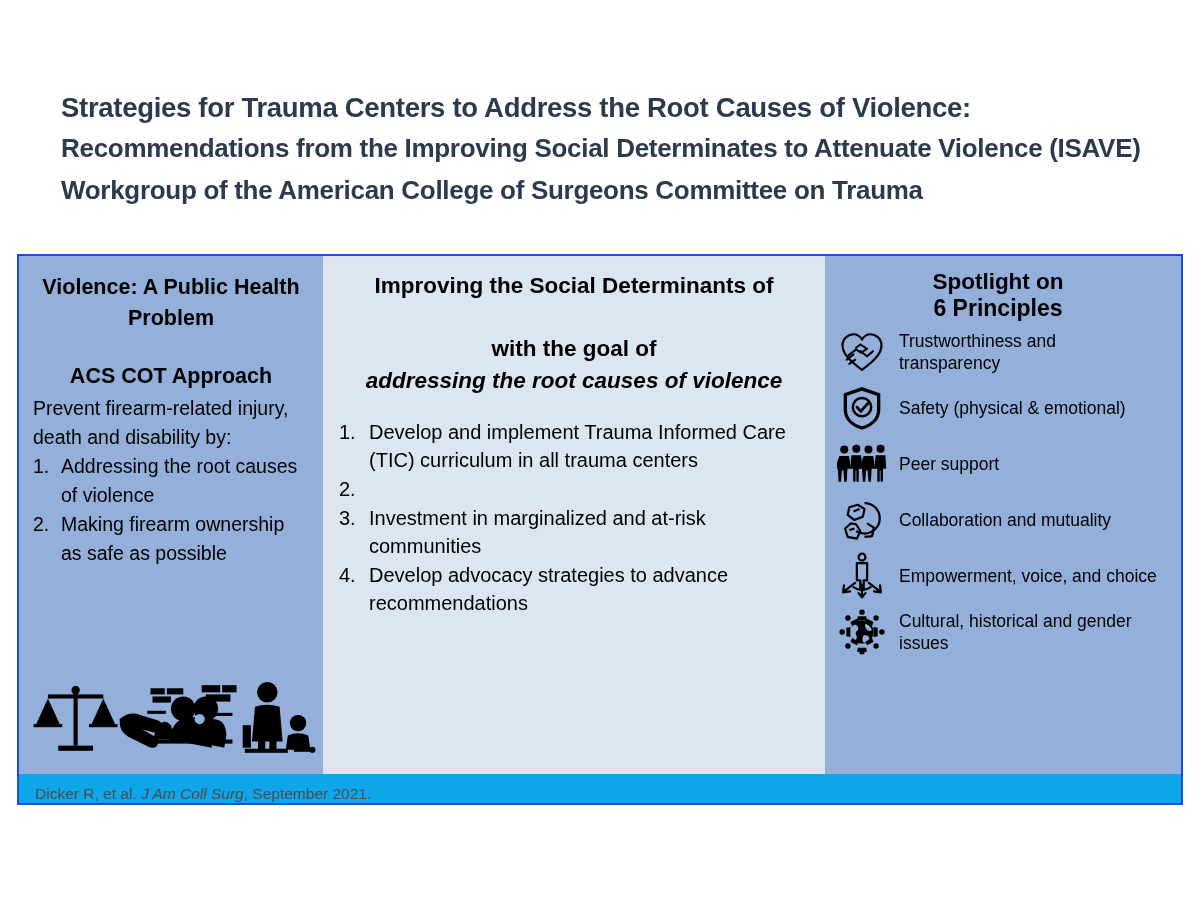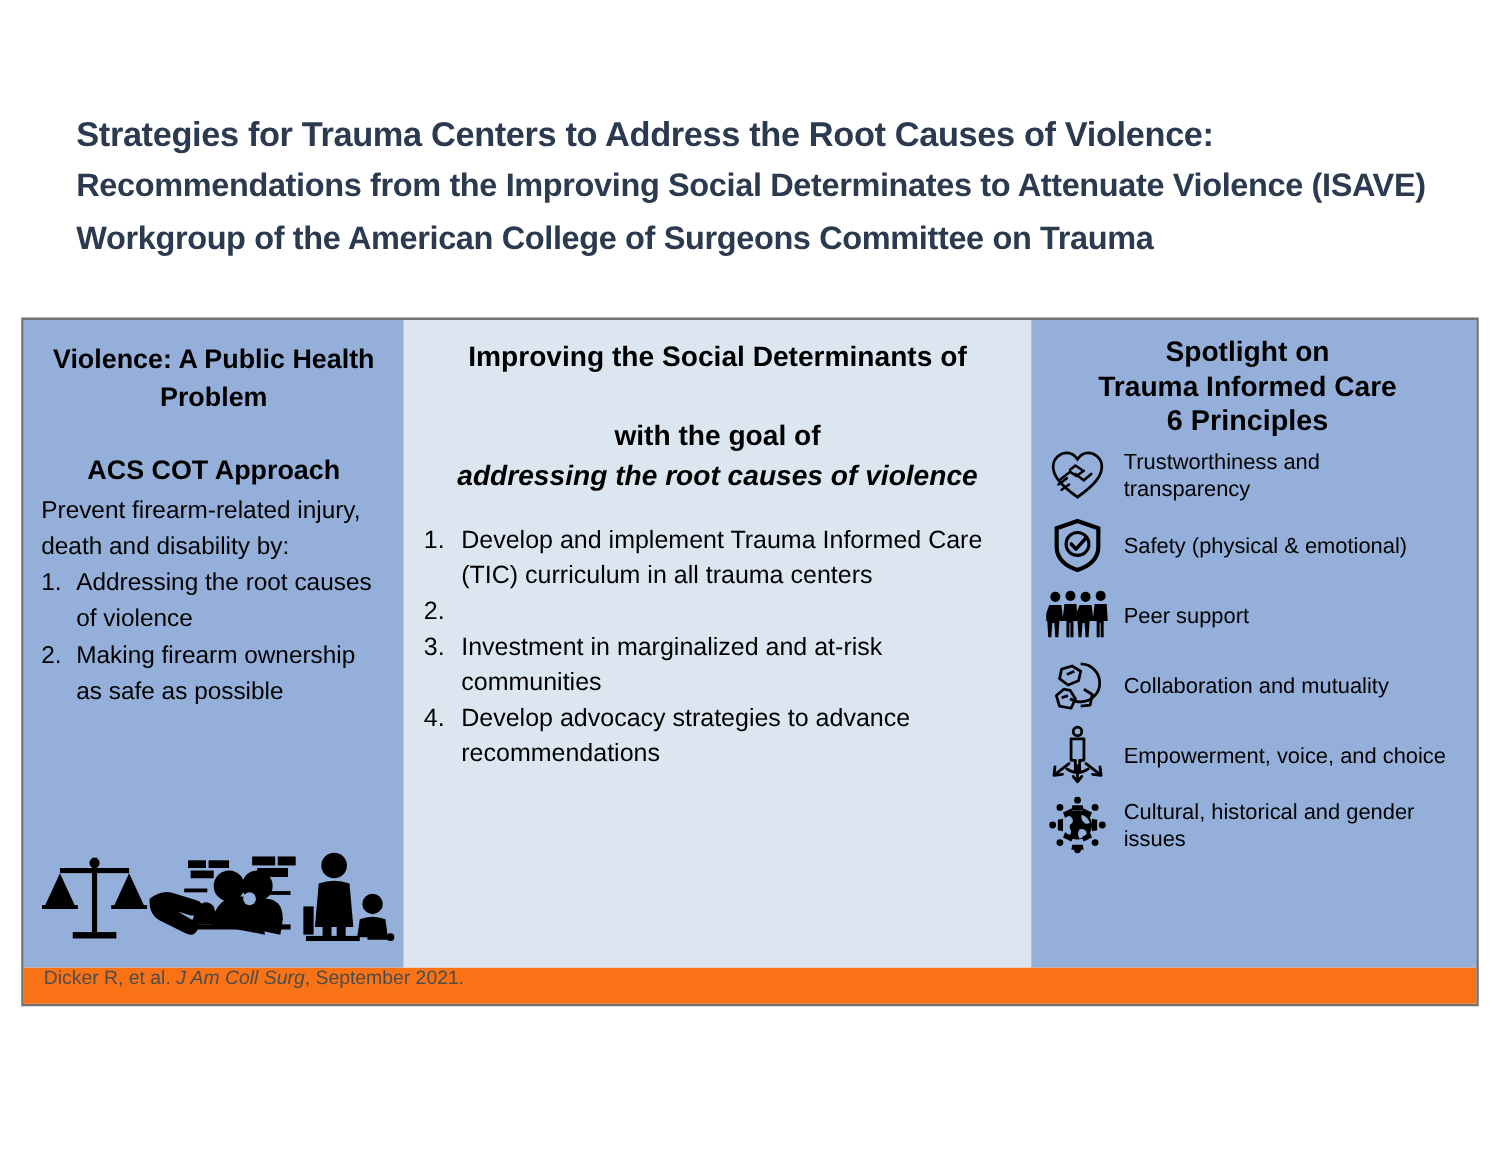--- a/index.html
+++ b/index.html
@@ -41,21 +41,21 @@
   }
 
   
   #figure-frame {
     position: absolute;
     left: 17px;
     top: 254px;
     width: 1166px;
     height: 551px;
     box-sizing: border-box;
-    border: 2px solid #737373;
+    border: 2px solid #1d4ed8;
     background: #f7f7f5;
     display: flex;
     flex-direction: column;
   }
   #panels-row {
     display: flex;
     flex-direction: row;
     height: 518px;
     width: 100%;
   }
@@ -188,23 +188,23 @@
   }
   .principle .p-label {
     font-size: 17.5px;
     color: #000;
     line-height: 22px;
   }
 
   
   #figure-footer {
     flex: 1;
-    background: #f97316;
-    display: flex;
-    align-items: flex-start;
+    background: #0ea5e9;
+    display: flex;
+    align-items: flex-end;
     padding-left: 16px;
   }
   #citation {
     font-size: 15.5px;
     color: #4c4c4c;
   }
   #citation .j {
     font-style: italic;
   }
 </style>
@@ -309,21 +309,20 @@
         <li>
           <span class="num">4.</span>
           <span>Develop advocacy strategies to advance recommendations</span>
         </li>
       </ul>
     </div>
 
     <div class="panel" id="panel-right">
       <div class="rp-h1">
         <span>Spotlight on</span><br>
-        <span>Trauma Informed Care</span>
       </div>
       <div class="rp-h2">6 Principles</div>
 
       <div class="principle">
         <span class="p-icon">
           <svg viewBox="0 0 52 48" width="44" height="42">
             <path d="M26 45 C8 32 3 24 3 16 C3 8 10 3 16 3 c5 0 8 3 10 6 c2 -3 5 -6 10 -6 c6 0 13 5 13 13 c0 8 -5 16 -23 29 Z" fill="none" stroke="#000" stroke-width="2.6"></path>
             <path d="M10 28 l9 -7 l6 4 l7 -5" fill="none" stroke="#000" stroke-width="2.4" stroke-linecap="round"></path>
             <path d="M8 33 l8 -6" stroke="#000" stroke-width="2.4" stroke-linecap="round"></path>
             <path d="M11 38 l7 -5" stroke="#000" stroke-width="2.4" stroke-linecap="round"></path>

